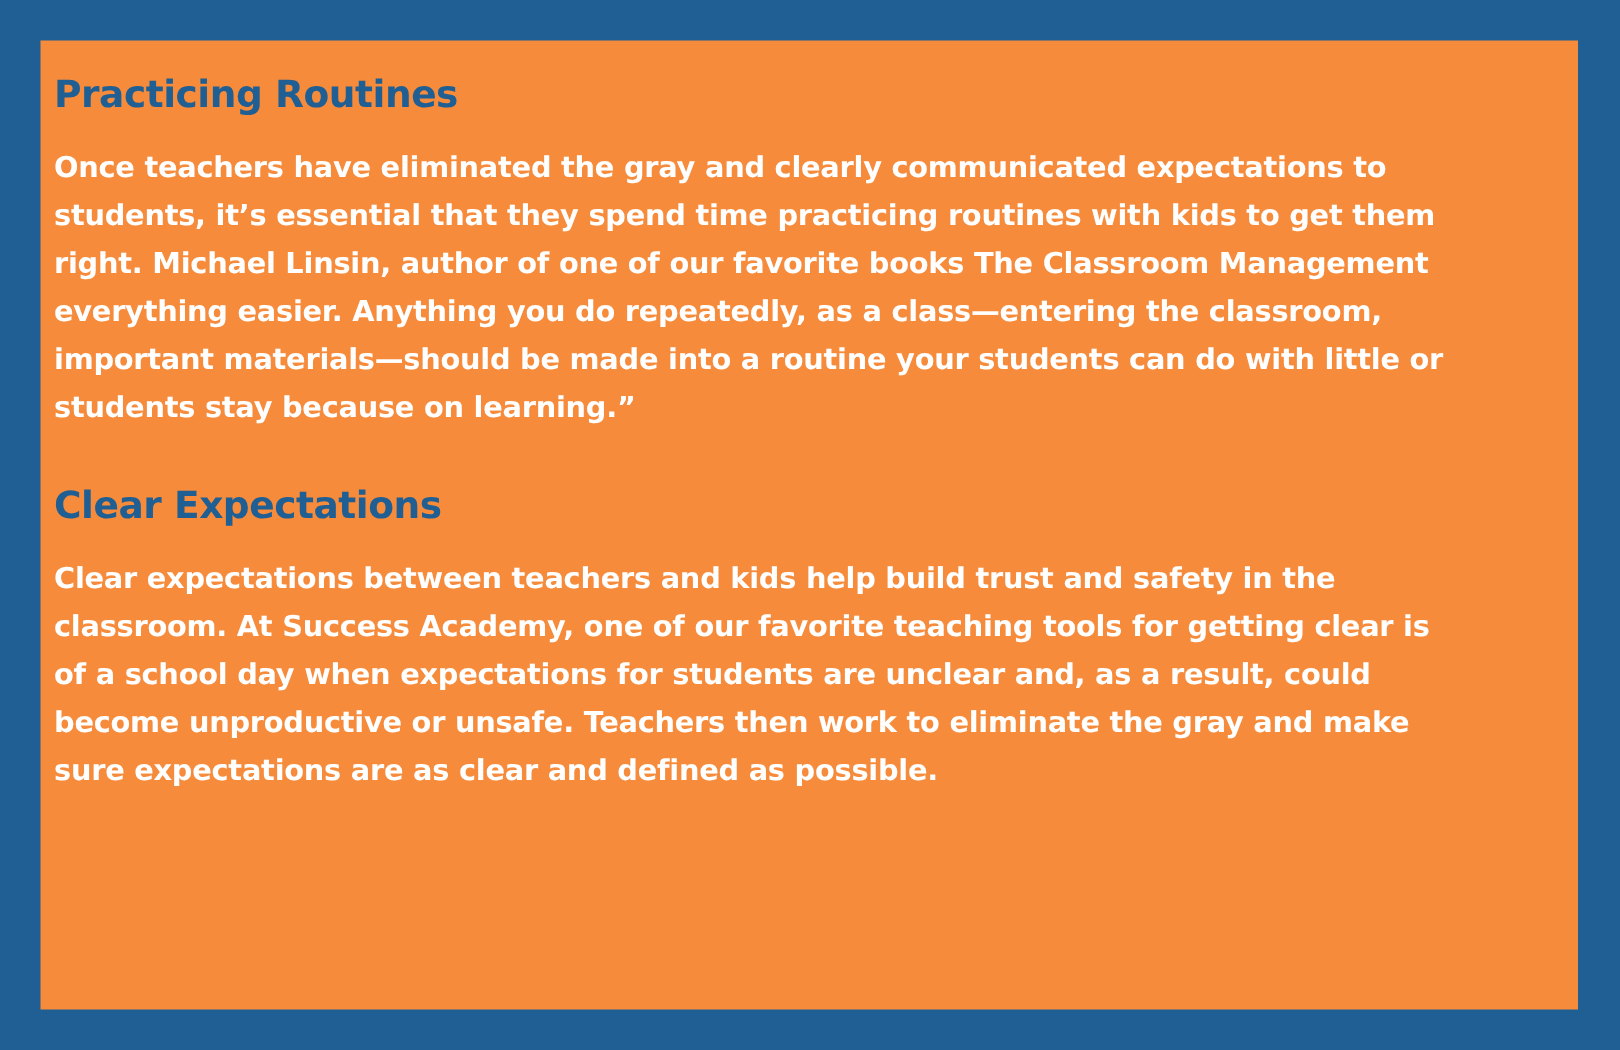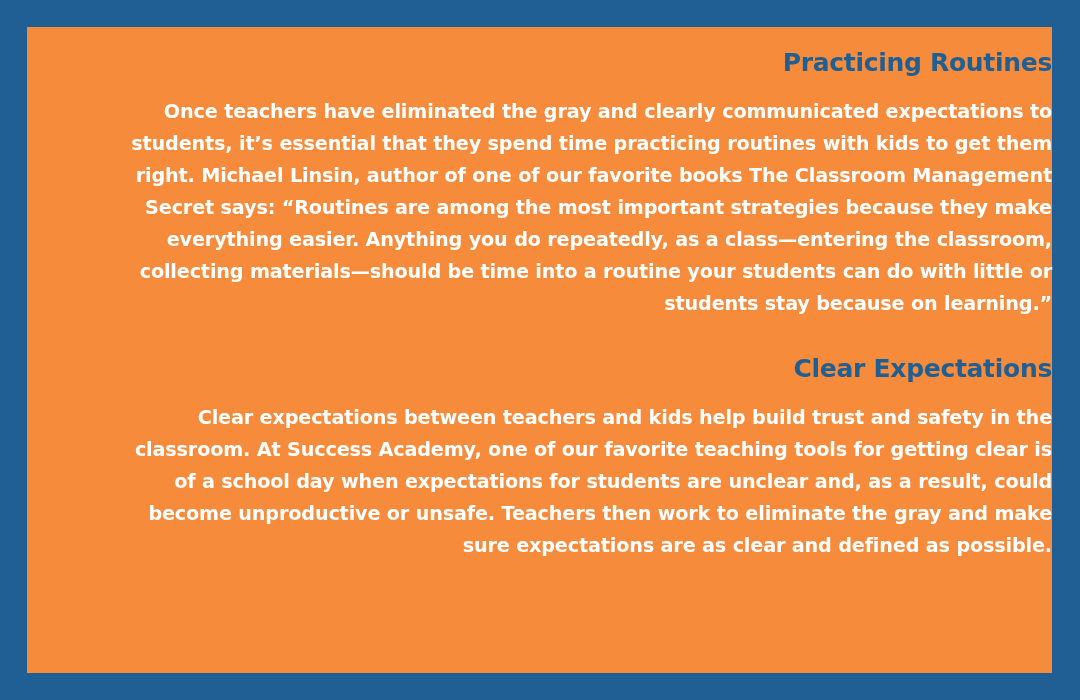--- a/index.html
+++ b/index.html
@@ -16,21 +16,20 @@
     }
     .card {
       position: absolute;
       left: 27px;
       top: 27px;
       width: 1025px;
       height: 646px;
       background: #f68b3b;
       box-sizing: border-box;
       padding: 19px 0 0 9px;
-      text-align: right;
     }
     .section-title {
       margin: 0;
       color: #1f5f93;
       font-family: "DejaVu Sans", sans-serif;
       font-weight: bold;
       font-size: 25px;
       line-height: 34px;
       letter-spacing: -0.3px;
       white-space: nowrap;
@@ -57,23 +56,22 @@
 <body>
 
 <div class="card">
 
   <div class="section">
     <h2 class="section-title">Practicing Routines</h2>
     <p class="section-body">
       <span class="line">Once teachers have eliminated the gray and clearly communicated expectations to</span>
       <span class="line">students, it’s essential that they spend time practicing routines with kids to get them</span>
       <span class="line">right. Michael Linsin, author of one of our favorite books The Classroom Management</span>
-      <span class="line">Secret says: “Routines are among the most important strategies because they make</span>
       <span class="line">everything easier. Anything you do repeatedly, as a class—entering the classroom,</span>
-      <span class="line">collecting materials—should be time into a routine your students can do with little or</span>
+      <span class="line">important materials—should be made into a routine your students can do with little or</span>
       <span class="line">students stay because on learning.”</span>
     </p>
   </div>
 
   <div class="section">
     <h2 class="section-title">Clear Expectations</h2>
     <p class="section-body">
       <span class="line">Clear expectations between teachers and kids help build trust and safety in the</span>
       <span class="line">classroom. At Success Academy, one of our favorite teaching tools for getting clear is</span>
       <span class="line">of a school day when expectations for students are unclear and, as a result, could</span>

